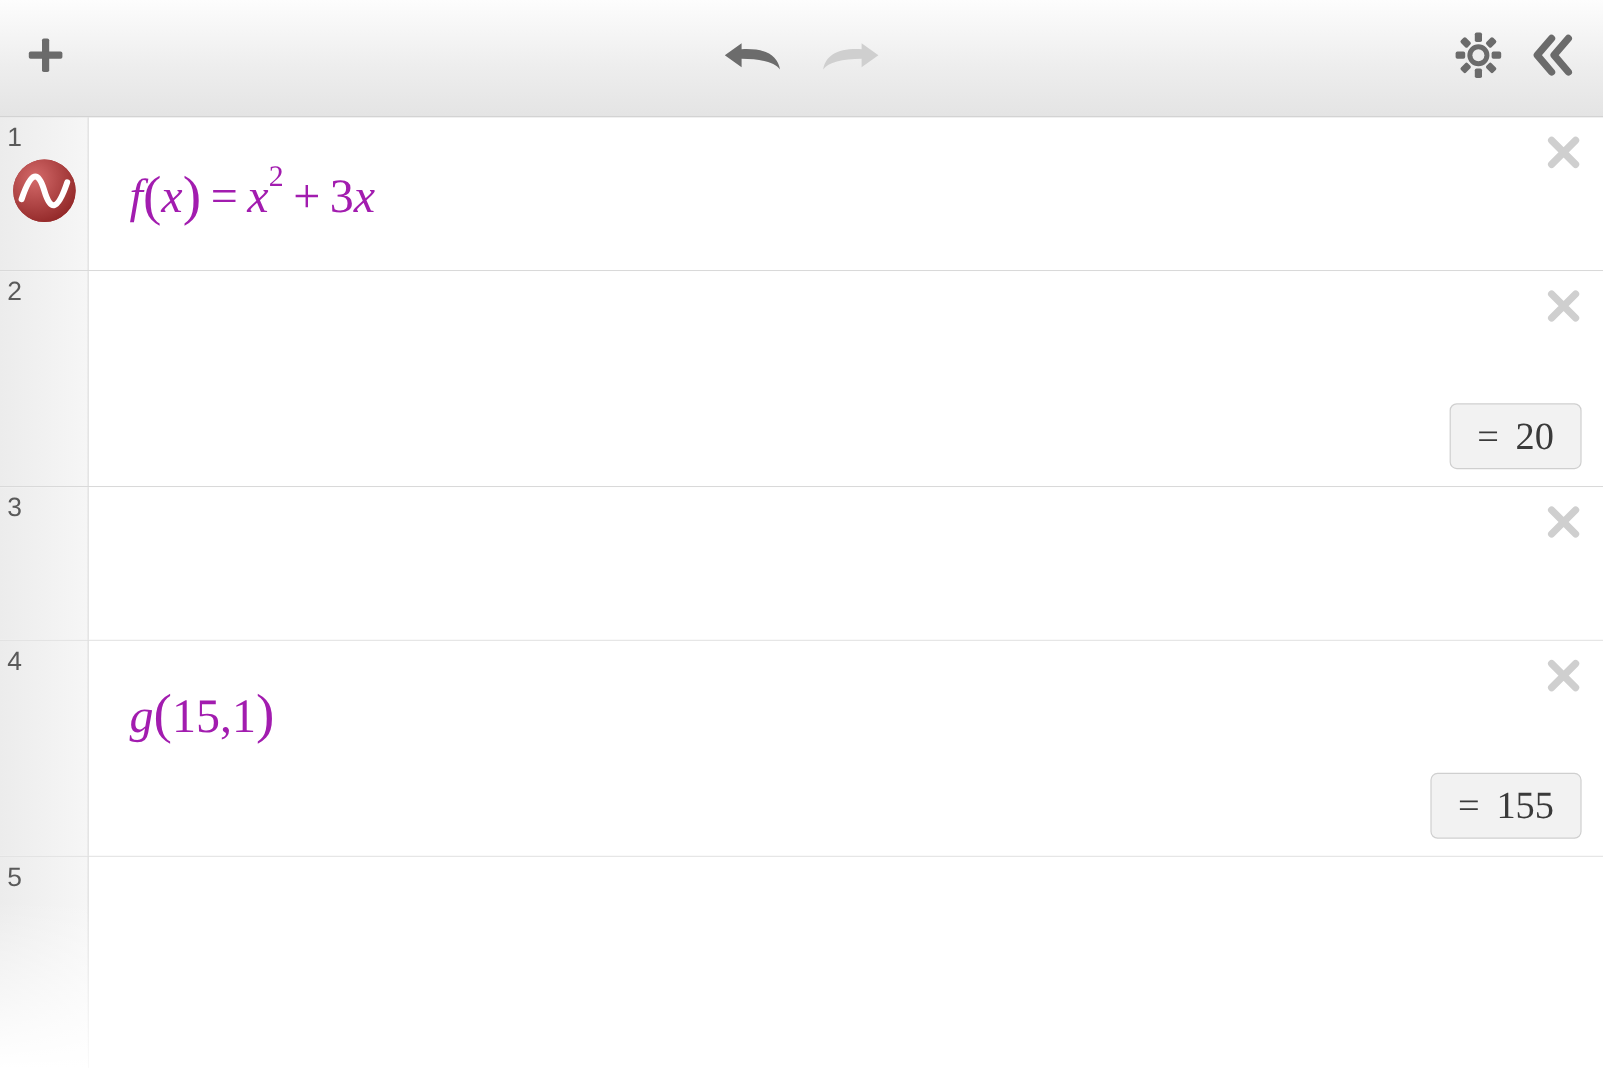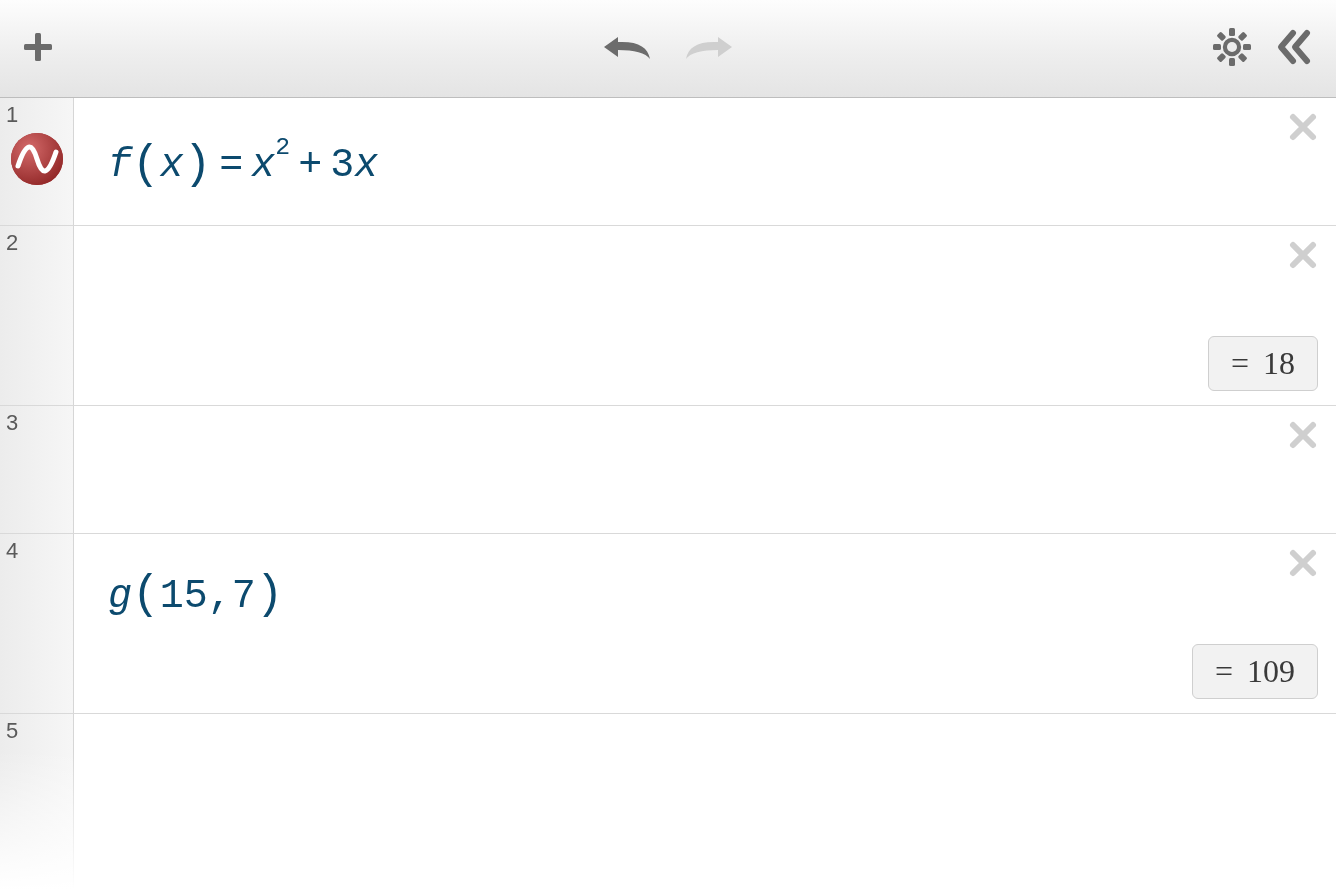--- a/index.html
+++ b/index.html
@@ -93,23 +93,23 @@
     padding: 8px 22px;
     font-size: 32px;
     color: #3a3a3a;
     display: flex;
     align-items: center;
     gap: 14px;
     font-family: "Times New Roman", Georgia, serif;
   }
   .result .eq { letter-spacing: 0; }
   .math {
-    font-family: Liberation Mono, monospace;
+    font-family: Liberation Serif, serif;
     font-size: 40px;
-    color: #0c4a6e;
+    color: #a21caf;
     white-space: nowrap;
     line-height: 1.1;
   }
   .math .fn { font-style: italic; }
   .math .var { font-style: italic; }
   .math sup { font-size: 0.62em; vertical-align: 0.9em; font-style: normal; }
   .math .paren { font-style: normal; font-size: 1.15em; position: relative; top: 0.01em; }
   .math .num-lit { font-style: normal; }
   .math .op { font-style: normal; padding: 0 8px; }
   .row-1 { height: 128px; }
@@ -217,21 +217,21 @@
       <span class="num">2</span>
     </div>
     <div class="cell">
       <div class="close-x">
         <svg width="30" height="30" viewBox="0 0 30 30">
           <path d="M5 5 L25 25 M25 5 L5 25" stroke="#cfcfcf" stroke-width="6" stroke-linecap="round"></path>
         </svg>
       </div>
       <div class="result">
         <span class="eq">=</span>
-        <span>18</span>
+        <span>20</span>
       </div>
     </div>
   </div>
 
   <div class="row row-3">
     <div class="gutter">
       <span class="num">3</span>
     </div>
     <div class="cell">
       <div class="close-x">
@@ -247,26 +247,26 @@
       <span class="num">4</span>
     </div>
     <div class="cell">
       <div class="close-x">
         <svg width="30" height="30" viewBox="0 0 30 30">
           <path d="M5 5 L25 25 M25 5 L5 25" stroke="#cfcfcf" stroke-width="6" stroke-linecap="round"></path>
         </svg>
       </div>
       <div class="mathwrap">
         <span class="math">
-          <span class="fn">g</span><span class="paren">(</span><span class="num-lit">15,7</span><span class="paren">)</span>
+          <span class="fn">g</span><span class="paren">(</span><span class="num-lit">15,1</span><span class="paren">)</span>
         </span>
       </div>
       <div class="result">
         <span class="eq">=</span>
-        <span>109</span>
+        <span>155</span>
       </div>
     </div>
   </div>
 
   <div class="row row-5" style="flex:1;">
     <div class="gutter">
       <span class="num">5</span>
     </div>
     <div class="cell"></div>
   </div>

